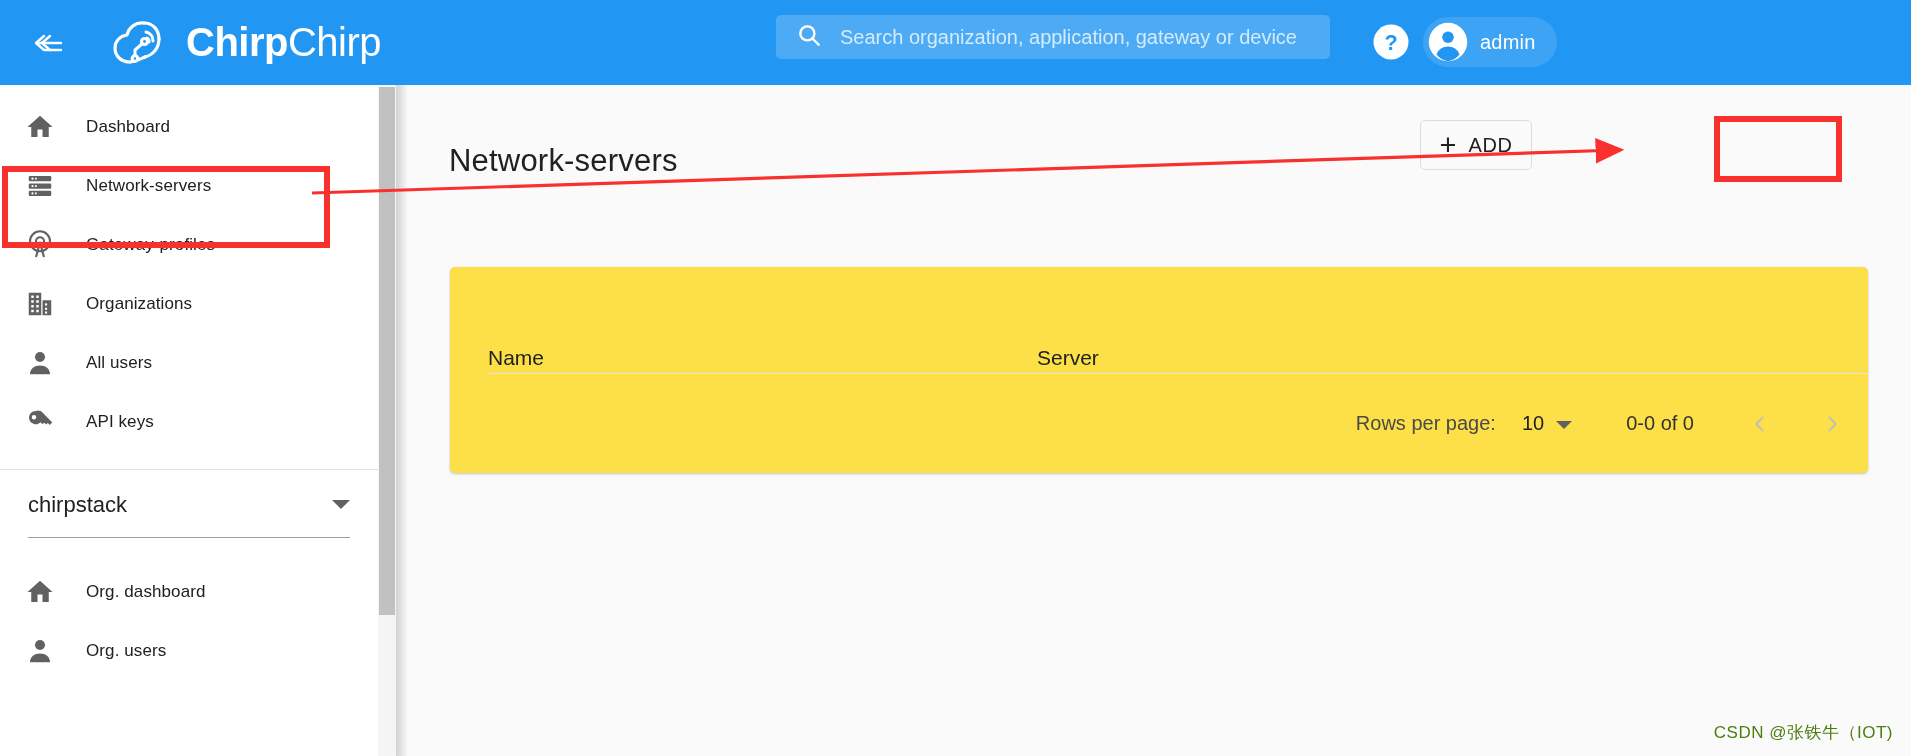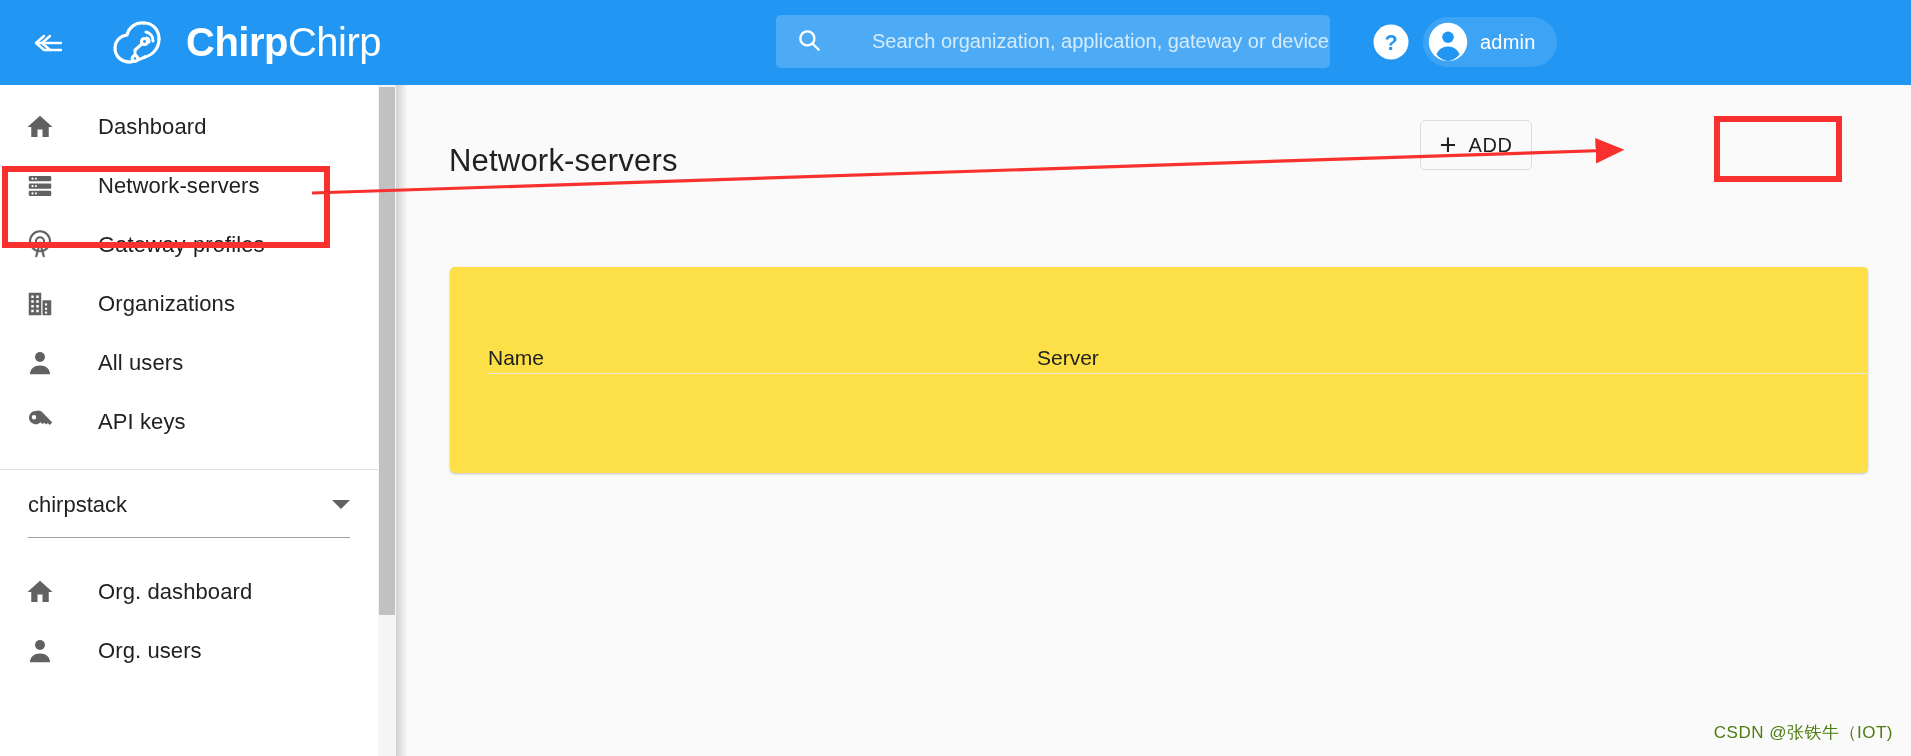--- a/index.html
+++ b/index.html
@@ -47,27 +47,26 @@
     letter-spacing: -0.5px;
     color: #ffffff;
     white-space: nowrap;
   }
   .brand-text .b1 { font-weight: 700; }
   .brand-text .b2 { font-weight: 300; }
 
   .search-box {
     position: absolute;
     left: 776px; top: 15px;
-    width: 554px; height: 53px;
+    width: 554px; height: 44px;
     background: rgba(255,255,255,0.20);
     border-radius: 5px;
     display: flex;
     align-items: center;
     padding-left: 20px;
-    gap: 32px;
   }
   .search-box input {
     border: none;
     outline: none;
     background: transparent;
     color: #ffffff;
     font-size: 20px;
     font-family: "Liberation Sans", sans-serif;
     margin-left: 18px;
     width: 470px;
@@ -115,22 +114,22 @@
     padding-left: 18px;
     cursor: pointer;
   }
   .nav-item .nav-ico {
     width: 44px;
     display: flex; align-items: center; justify-content: center;
     color: #616161;
     flex: 0 0 44px;
   }
   .nav-item .nav-label {
-    margin-left: 36px;
-    font-size: 22px;
+    margin-left: 24px;
+    font-size: 17px;
     color: #212121;
     white-space: nowrap;
     letter-spacing: 0.1px;
   }
   .nav-gap-top { margin-top: 12px; }
 
   .side-divider {
     height: 1px;
     background: #e0e0e0;
     margin: 18px 0 0 0;
@@ -327,20 +326,38 @@
     <div class="add-button">
       <span class="plus">+</span>
       <span class="addlbl">ADD</span>
     </div>
 
     <div class="card">
       <div class="thead">
         <div class="th c-name">Name</div>
         <div class="th c-server">Server</div>
         <div class="thead-line"></div>
+      </div>
+      <div class="tfoot">
+        <span class="rpp-label">Rows per page:</span>
+        <span class="rpp-select">
+          <span class="rpp-val">10</span>
+          <span class="caret-sm"></span>
+        </span>
+        <span class="range-label">0-0 of 0</span>
+        <span class="pg-btn first">
+          <svg width="22" height="22" viewBox="0 0 24 24">
+            <path d="M15 5 L8 12 L15 19" fill="none" stroke="#bdbdbd" stroke-width="2" stroke-linecap="round" stroke-linejoin="round"></path>
+          </svg>
+        </span>
+        <span class="pg-btn">
+          <svg width="22" height="22" viewBox="0 0 24 24">
+            <path d="M9 5 L16 12 L9 19" fill="none" stroke="#bdbdbd" stroke-width="2" stroke-linecap="round" stroke-linejoin="round"></path>
+          </svg>
+        </span>
       </div>
     </div>
   </div>
 
   <div class="sidebar">
 
     <div class="nav-item nav-gap-top">
       <span class="nav-ico">
         <svg width="30" height="30" viewBox="0 0 24 24" fill="#616161">
             <path d="M10 20v-6h4v6h5v-8h3L12 3 2 12h3v8z"></path>

